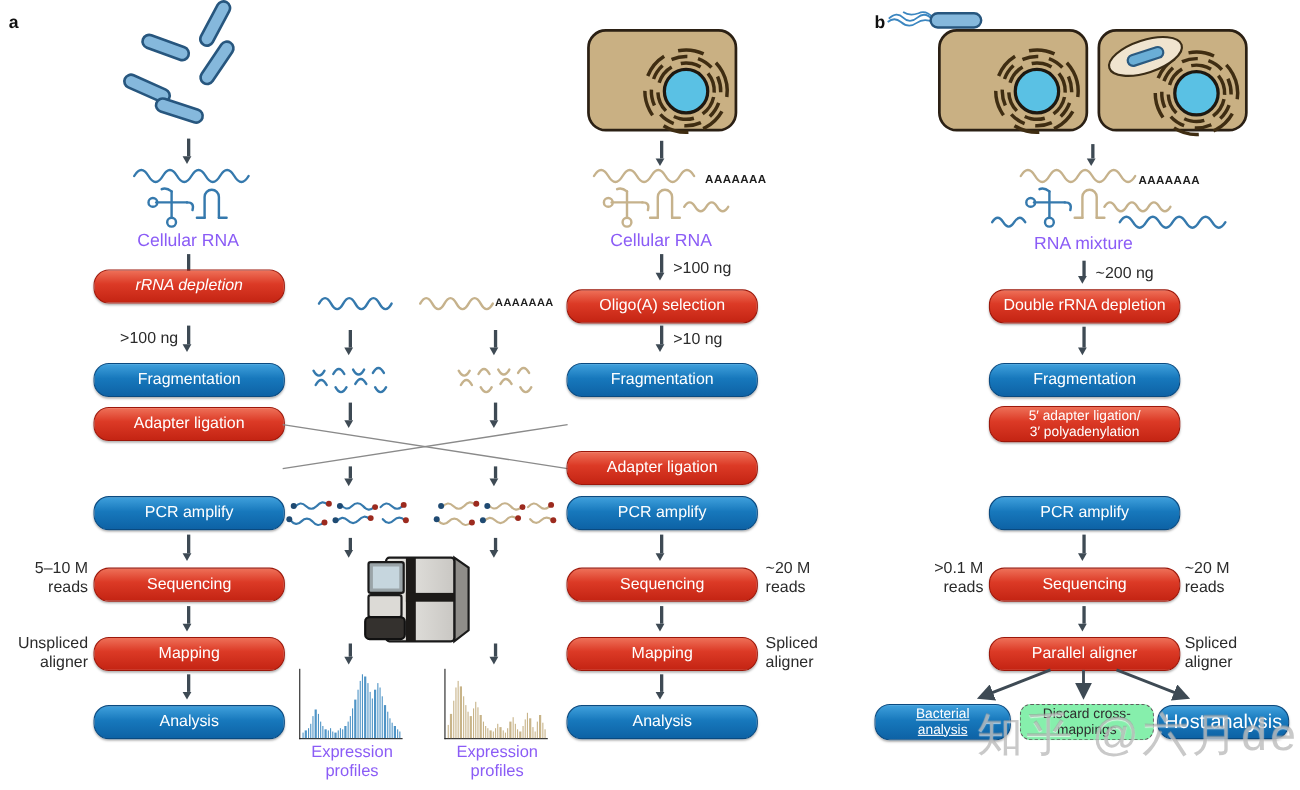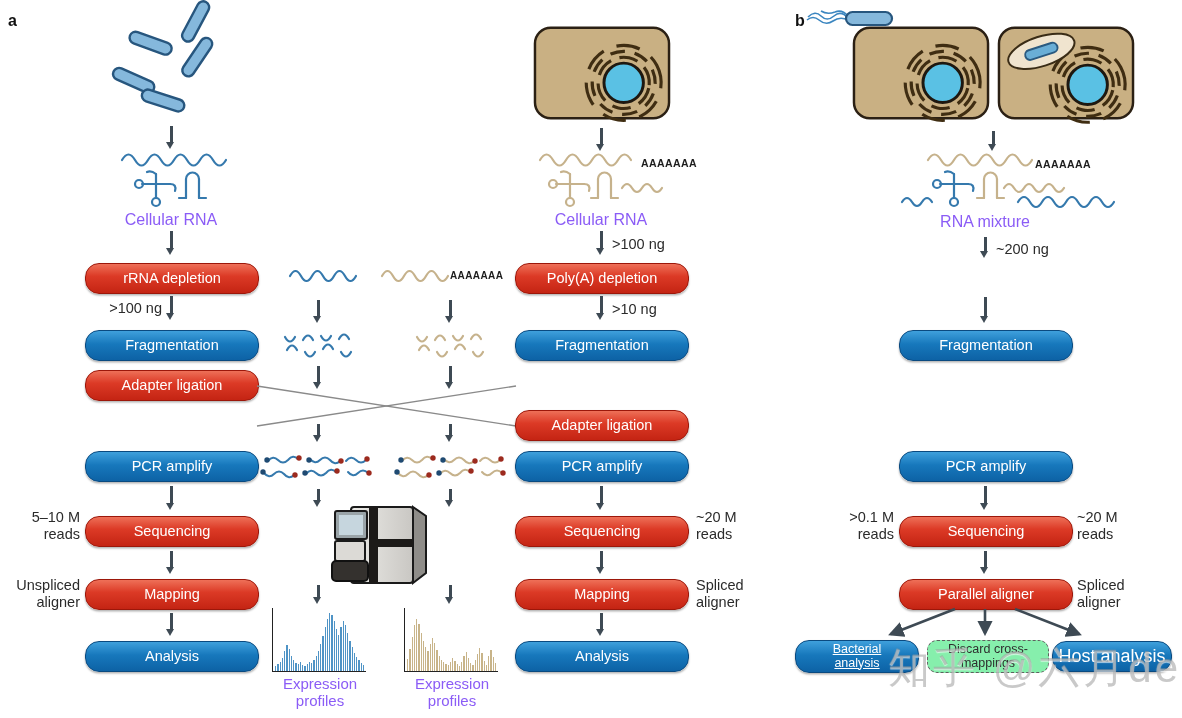--- a/index.html
+++ b/index.html
@@ -70,21 +70,21 @@
         <circle cx="21" cy="32" r="4"></circle>
       <path d="M52,32 q7,0 5,7"></path>
         <path d="M38,22 q-5,-4 -9,-2"></path>
       <path d="M68,46 V27 a6.5,6.5 0 0 1 13,0 V46"></path>
       <path d="M61,46 h7 M81,46 h7"></path>
     </g>
   </svg>
   <div class="cap c" style="left:106px;top:211px;width:130px;">Cellular RNA</div>
   <div class="arr" style="left:170px;top:231px;height:17px;"></div>
 
-  <div class="box red" style="left:85px;top:263px;">rRNA depletion</div>
+  <div class="box red" style="left:85px;top:245px;font-style:italic;">rRNA depletion</div>
   <div class="amount r" style="left:92px;top:300px;width:70px;">&gt;100 ng</div>
   <div class="arr" style="left:170px;top:296px;height:17px;"></div>
   <div class="box blue" style="left:85px;top:330px;">Fragmentation</div>
   <div class="box red" style="left:85px;top:370px;">Adapter ligation</div>
   <div class="box blue" style="left:85px;top:451px;">PCR amplify</div>
   <div class="arr" style="left:170px;top:486px;height:17px;"></div>
   <div class="note r" style="left:8px;top:509px;width:72px;">5–10 M
 reads</div>
   <div class="box red" style="left:85px;top:516px;">Sequencing</div>
   <div class="arr" style="left:170px;top:551px;height:16px;"></div>
@@ -318,21 +318,21 @@
       <path d="M62,46 V27 a6.5,6.5 0 0 1 13,0 V46"></path>
       <path d="M55,46 h7 M75,46 h7"></path>
       <path d="M86,36 Q91,28 96,36 T106,36 T116,36 T126,36"></path>
     </g>
   </svg>
   <div class="aaa" style="left:641px;top:157px;">AAAAAAA</div>
   <div class="cap c" style="left:536px;top:211px;width:130px;">Cellular RNA</div>
   <div class="arr" style="left:600px;top:231px;height:17px;"></div>
   <div class="amount" style="left:612px;top:236px;">&gt;100 ng</div>
 
-  <div class="box red" style="left:515px;top:263px;">Poly(A) depletion</div>
+  <div class="box red" style="left:515px;top:263px;">Oligo(A) selection</div>
   <div class="arr" style="left:600px;top:296px;height:17px;"></div>
   <div class="amount" style="left:612px;top:301px;">&gt;10 ng</div>
   <div class="box blue" style="left:515px;top:330px;">Fragmentation</div>
   <div class="box red" style="left:515px;top:410px;">Adapter ligation</div>
   <div class="box blue" style="left:515px;top:451px;">PCR amplify</div>
   <div class="arr" style="left:600px;top:486px;height:17px;"></div>
   <div class="box red" style="left:515px;top:516px;">Sequencing</div>
   <div class="note" style="left:696px;top:509px;">~20 M
 reads</div>
   <div class="arr" style="left:600px;top:551px;height:16px;"></div>
@@ -390,22 +390,25 @@
         <path d="M58,24 q-5,-4 -9,-2"></path>
       <path d="M6,52 Q11,44 16,52 T26,52 T36,52"></path>
       <path d="M122,52 Q128,42 134,52 T146,52 T158,52 T170,52 T182,52 T194,52 T206,52 T218,52"></path>
     </g>
   </svg>
   <div class="aaa" style="left:1035px;top:158px;">AAAAAAA</div>
   <div class="cap c" style="left:920px;top:213px;width:130px;">RNA mixture</div>
   <div class="arr" style="left:984px;top:237px;height:14px;"></div>
   <div class="amount" style="left:996px;top:241px;">~200 ng</div>
 
+  <div class="box red" style="left:899px;top:263px;">Double rRNA depletion</div>
   <div class="arr" style="left:984px;top:297px;height:19px;"></div>
   <div class="box blue" style="left:899px;top:330px;">Fragmentation</div>
+  <div class="box red small2" style="left:899px;top:369px;height:31px;">5′ adapter ligation/
+3′ polyadenylation</div>
   <div class="box blue" style="left:899px;top:451px;">PCR amplify</div>
   <div class="arr" style="left:984px;top:486px;height:17px;"></div>
   <div class="note r" style="left:828px;top:509px;width:66px;">&gt;0.1 M
 reads</div>
   <div class="box red" style="left:899px;top:516px;">Sequencing</div>
   <div class="note" style="left:1077px;top:509px;">~20 M
 reads</div>
   <div class="arr" style="left:984px;top:551px;height:16px;"></div>
   <div class="box red" style="left:899px;top:579px;">Parallel aligner</div>
   <div class="note" style="left:1077px;top:577px;">Spliced

